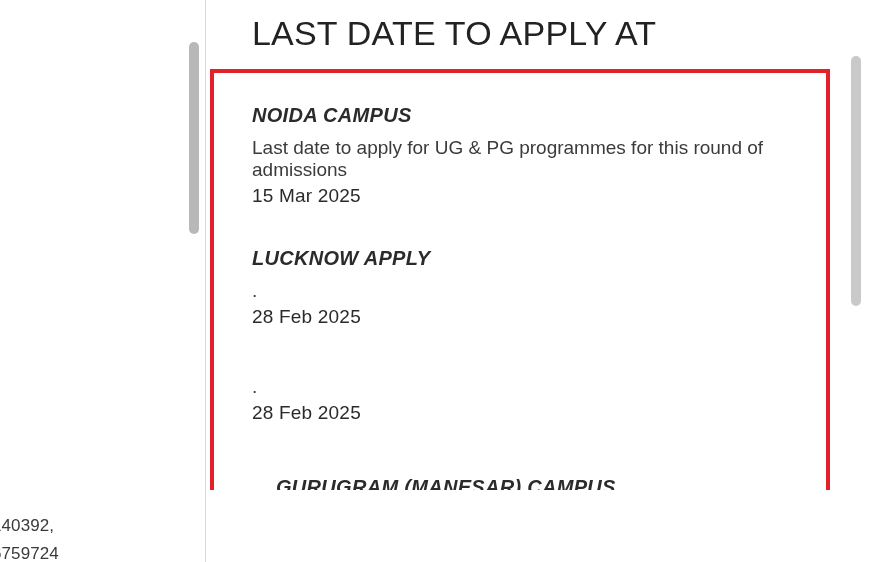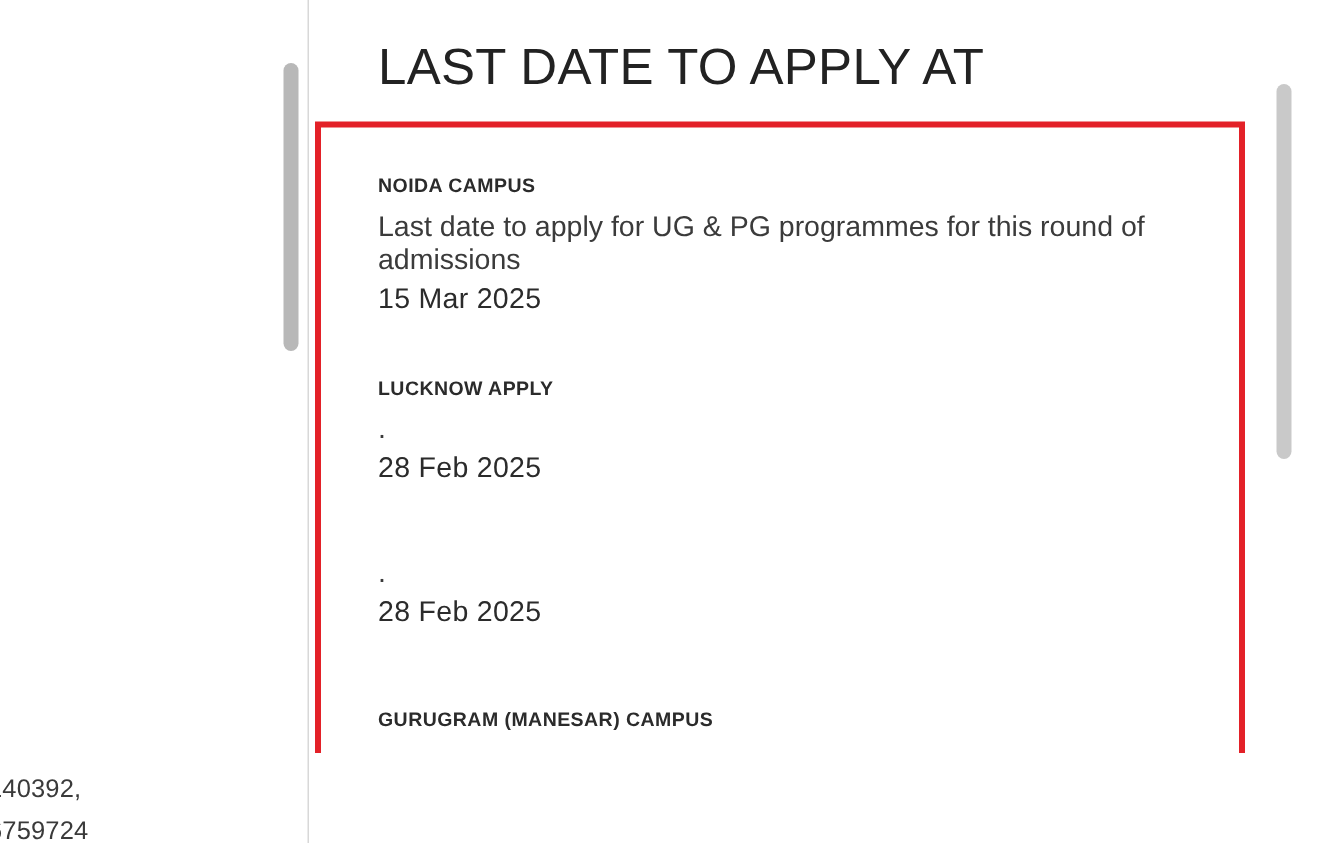--- a/index.html
+++ b/index.html
@@ -79,21 +79,21 @@
     width: 10px;
     height: 250px;
     border-radius: 5px;
     background: #c9c9c9;
   }
 
   
   .modal {
     position: absolute;
     left: 206px;
-    top: 12px;
+    top: 0;
     width: 634px;
     height: 490px;
     background: #ffffff;
     overflow: hidden;
   }
   .modal-title {
     position: absolute;
     left: 46px;
     top: 14px;
     font-size: 34px;
@@ -119,45 +119,47 @@
   .content {
     position: absolute;
     left: 46px;
     top: 104px;
     width: 560px;
   }
   .campus-block {
     margin-bottom: 22px;
   }
   .campus-name {
-    font-size: 13px;
+    font-size: 20px;
     font-weight: bold;
     color: #2b2b2b;
     letter-spacing: 0.3px;
     margin: 0 0 10px 0;
+    font-style: italic;
   }
   .campus-desc {
     font-size: 19px;
     font-weight: 400;
     color: #3b3b3b;
     line-height: 22px;
     margin: 0 0 4px 0;
     max-width: 548px;
   }
   .campus-date {
     font-size: 19px;
     font-weight: normal;
     color: #2b2b2b;
     margin: 0;
     letter-spacing: 0.2px;
   }
   .spacer-18 { height: 18px; }
   .spacer-26 { height: 26px; }
   .last-block .campus-name {
     margin-top: 4px;
+    margin-left: 24px;
   }
 </style>
 </head>
 <body>
 
 <div class="page-bg">
   <div class="bg-text">140392,
 6759724</div>
 </div>
 

